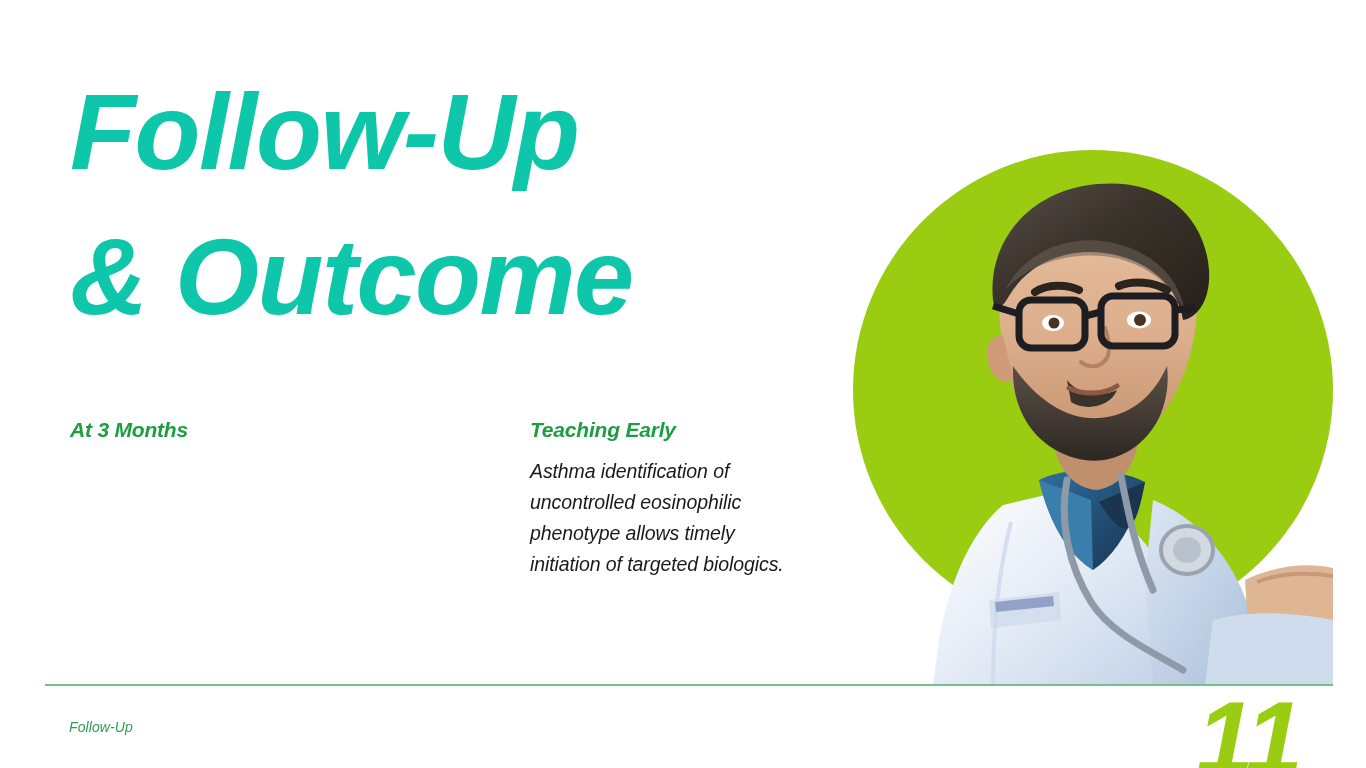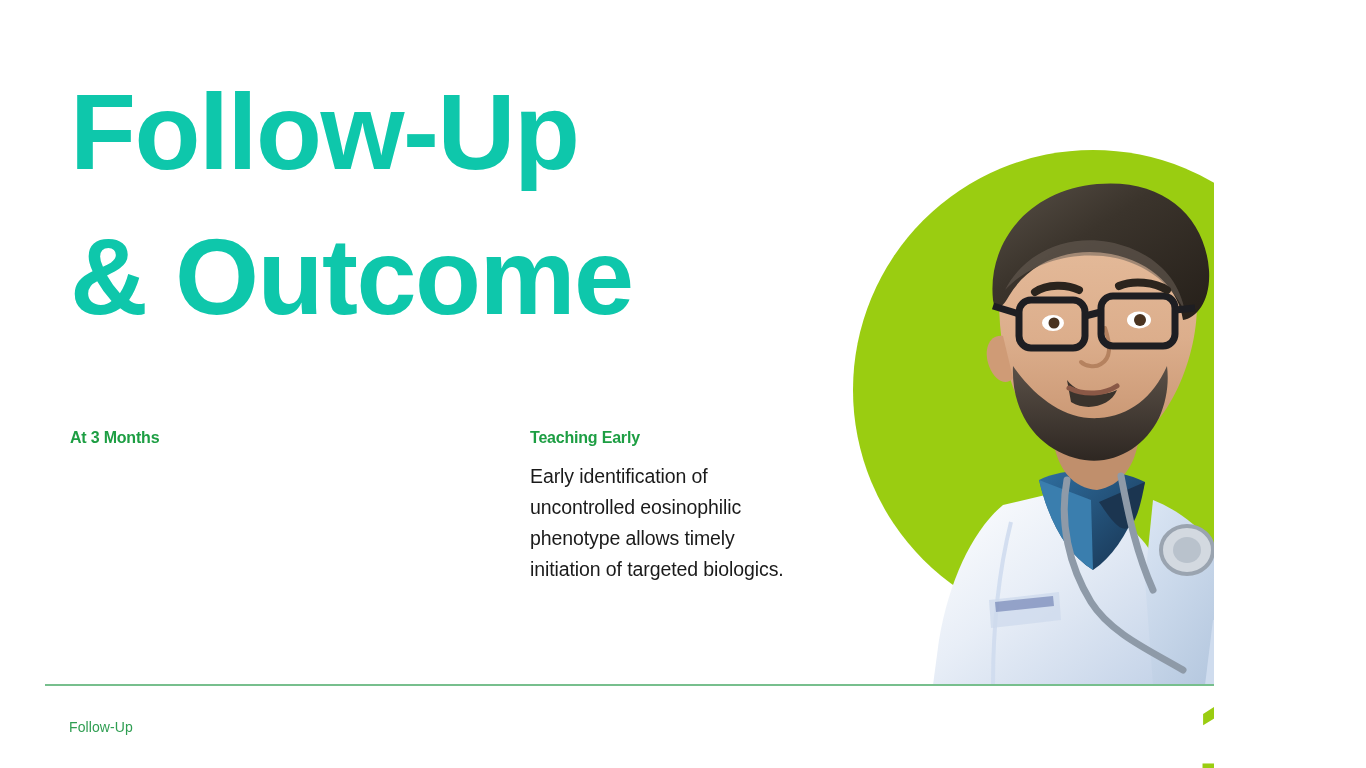--- a/index.html
+++ b/index.html
@@ -9,24 +9,25 @@
   }
   body {
     width: 1366px;
     height: 768px;
     overflow: hidden;
     font-family: "Liberation Sans", sans-serif;
     -webkit-font-smoothing: antialiased;
   }
   #slide {
     position: relative;
-    width: 1214px;
+    width: 1366px;
     height: 768px;
     background: #ffffff;
     overflow: hidden;
+    font-style: italic;
   }
 
   
   #visual {
     position: absolute;
     left: 853px;
     top: 150px;
     width: 480px;
     height: 535px;
     overflow: hidden;
@@ -72,24 +73,24 @@
     top: 418px;
     width: 760px;
     display: flex;
     gap: 60px;
   }
   .col-left  { width: 400px; }
   .col-right { width: 260px; }
 
   .col-heading {
     color: #1d9e43;
-    font-size: 16px;
+    font-size: 21px;
     font-weight: bold;
     letter-spacing: -0.2px;
-    margin: 11px 0 14px 0;
+    margin: 0 0 14px 0;
   }
 
   ul.bullets {
     list-style: none;
     margin: 0;
     padding: 0;
   }
   ul.bullets li {
     position: relative;
     padding-left: 24px;
@@ -257,21 +258,21 @@
 &amp; Outcome</div>
 
   <div id="columns">
 
     <div class="col-left">
       <div class="col-heading">At 3 Months</div>
     </div>
 
     <div class="col-right">
       <div class="col-heading">Teaching Early</div>
-      <p class="body-para">Early identification of uncontrolled eosinophilic phenotype allows timely initiation of targeted biologics.</p>
+      <p class="body-para">Asthma identification of uncontrolled eosinophilic phenotype allows timely initiation of targeted biologics.</p>
     </div>
 
   </div>
 
   <div id="footer-rule"></div>
   <div id="footer-label">Follow-Up</div>
   <div id="page-number">11</div>
 
 </div>
 

